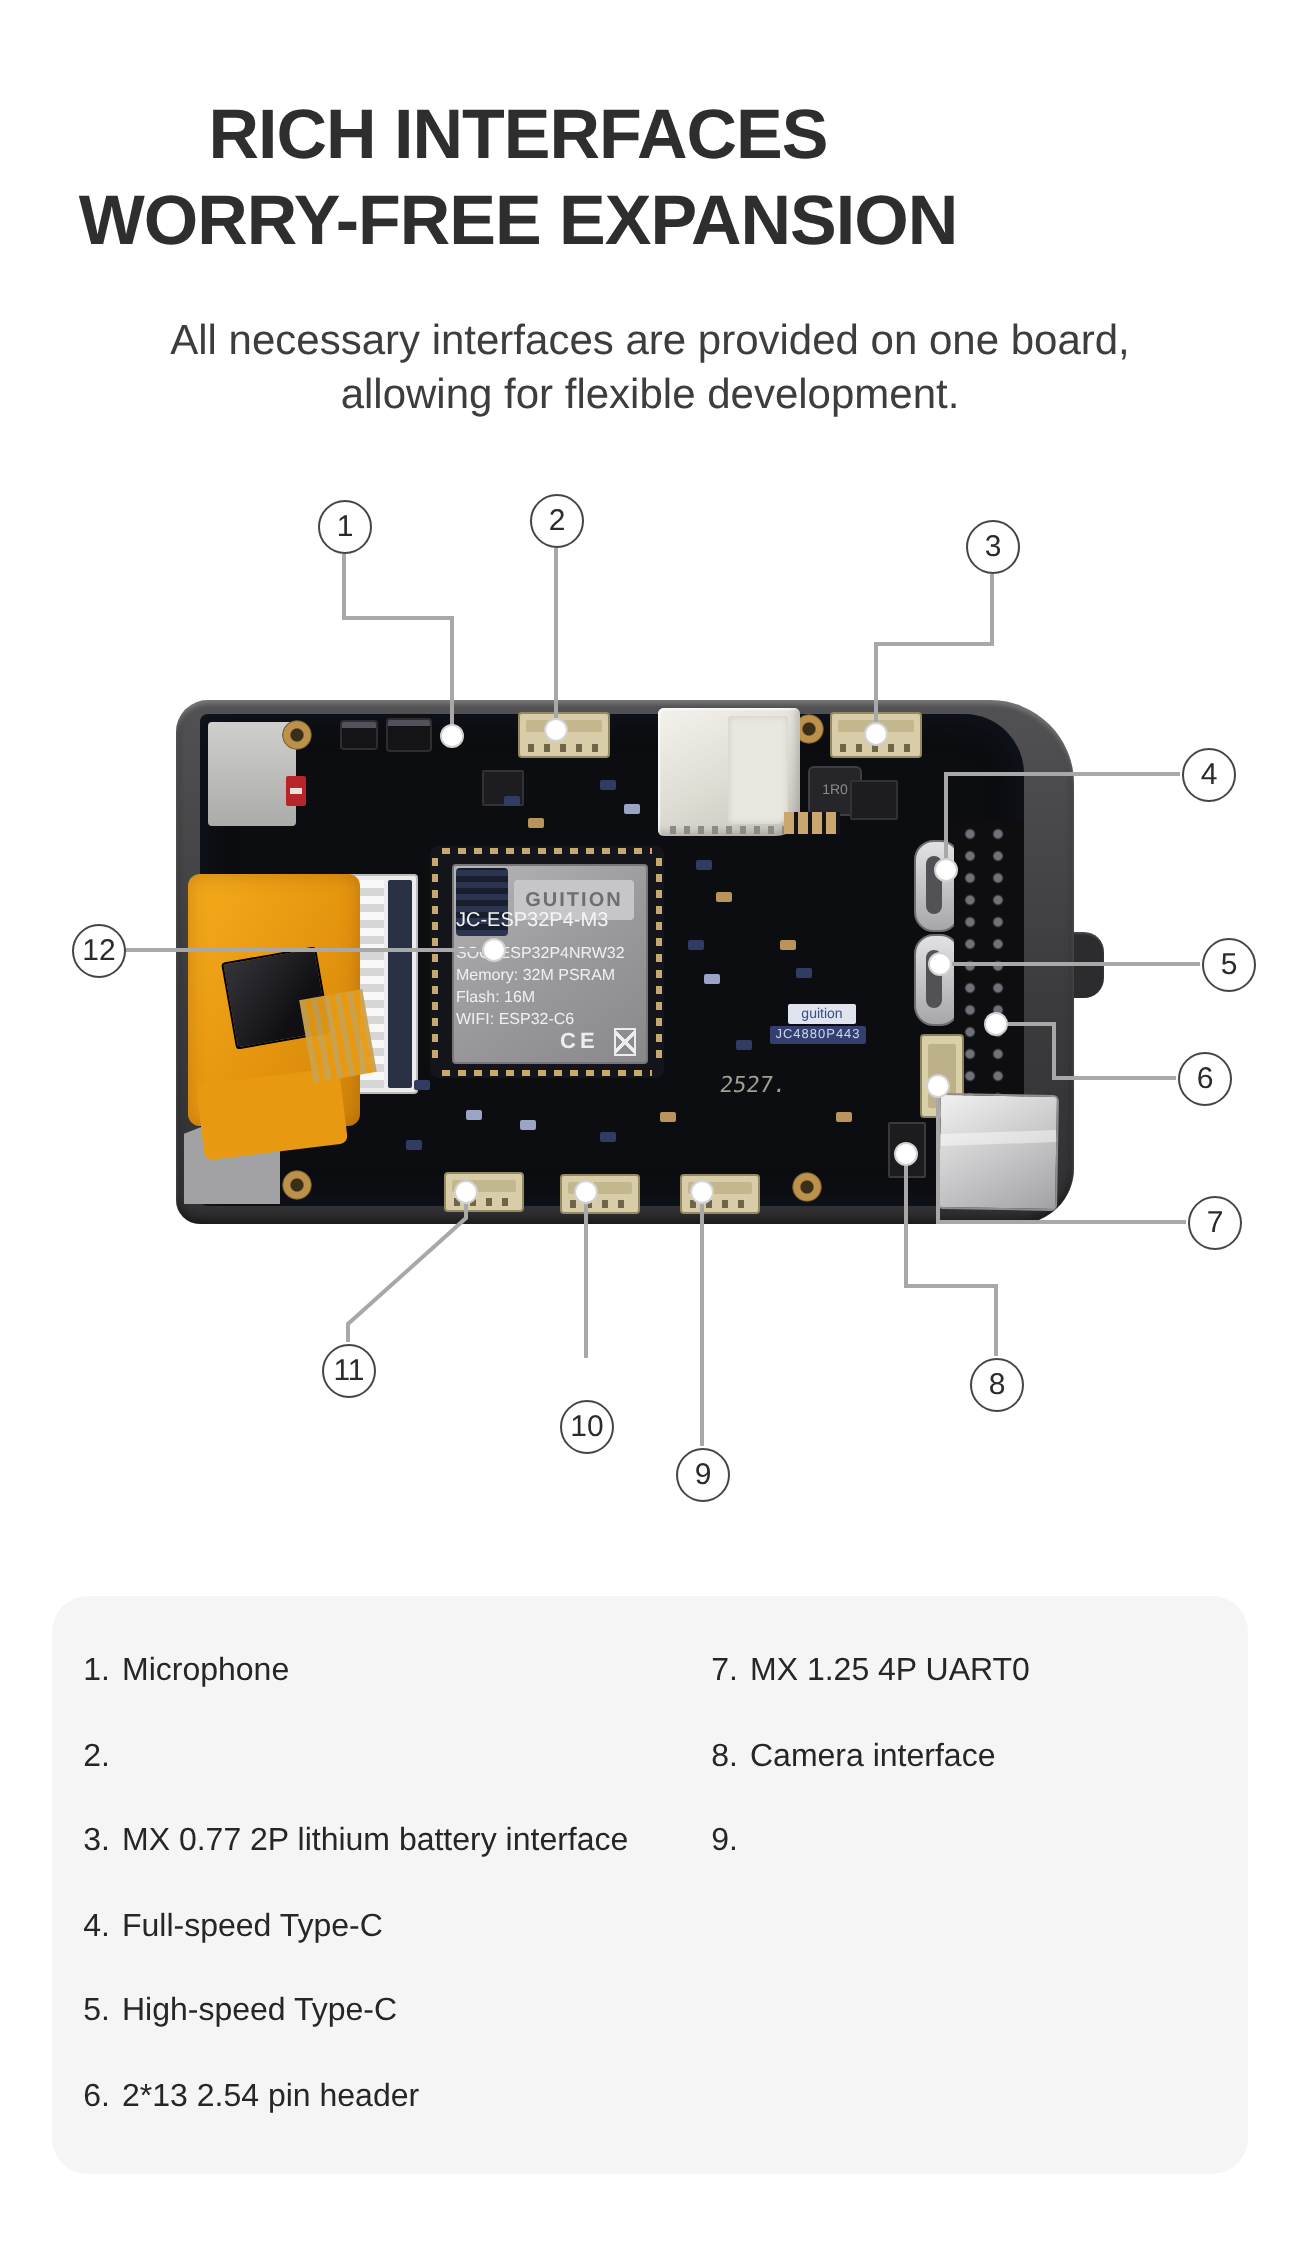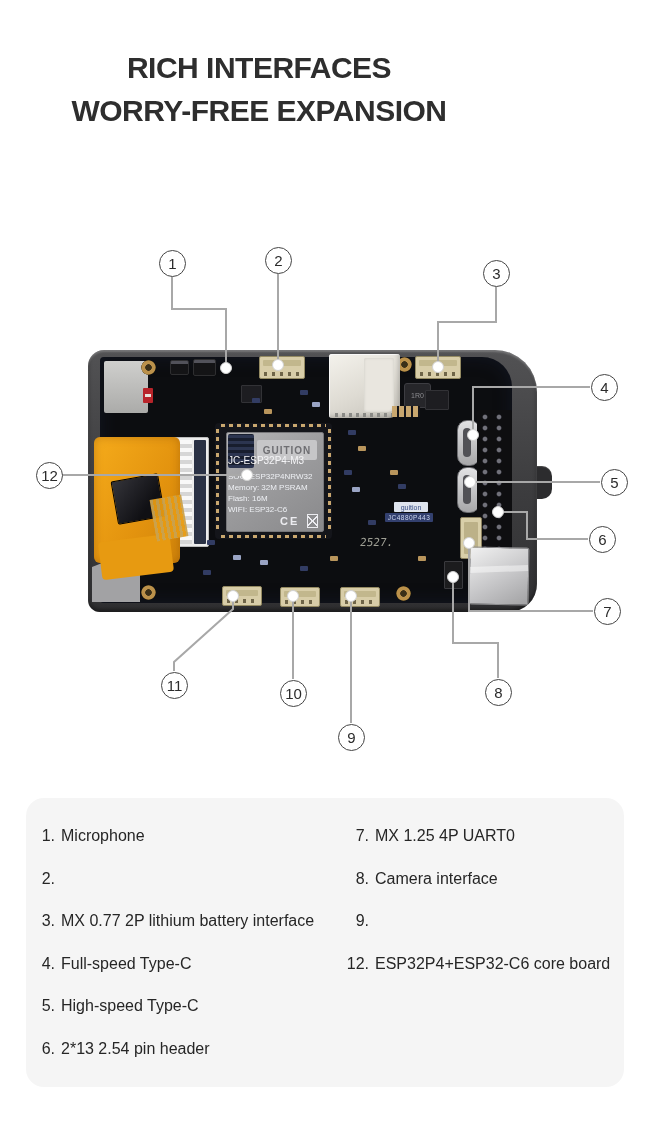--- a/index.html
+++ b/index.html
@@ -1,21 +1,21 @@
 <!DOCTYPE html>
 <html><head>
 <meta charset="utf-8">
 <style>
   html,body{margin:0;padding:0;}
   body{width:650px;height:1129px;background:#ffffff;font-family:"Liberation Sans",sans-serif;}
   #stage{position:relative;width:650px;height:1129px;overflow:hidden;background:#fff;}
 
   
   .title{position:absolute;top:46px;left:0;width:518px;text-align:center;
-         font-size:30px;line-height:43px;font-weight:700;letter-spacing:-0.5px;color:#2e2e2e;}
+         font-size:35px;line-height:43px;font-weight:700;letter-spacing:-0.5px;color:#2e2e2e;}
   .subtitle{position:absolute;top:157px;left:0;width:650px;text-align:center;
          font-size:21px;line-height:27px;font-weight:400;color:#3d3d3d;}
 
   
   .abs{position:absolute;}
   .frame{left:88px;top:350px;width:449px;height:262px;border-radius:16px 42px 28px 12px;
          background:linear-gradient(180deg,#525254 0%,#3c3c3e 55%,#303032 100%);
          box-shadow:inset 0 2px 2px rgba(255,255,255,.22), inset 0 -3px 4px rgba(0,0,0,.45);}
   .side-tab{left:508px;top:466px;width:44px;height:33px;background:#2c2c2e;border-radius:0 10px 10px 0;
          box-shadow:inset 0 1px 1px rgba(255,255,255,.15);}
@@ -128,20 +128,24 @@
 </style>
 </head>
 <body>
 
 <div id="stage">
 
   <div class="title">
     <div>RICH INTERFACES</div>
     <div>WORRY-FREE EXPANSION</div>
   </div>
+  <div class="subtitle">
+    <div>All necessary interfaces are provided on one board,</div>
+    <div>allowing for flexible development.</div>
+  </div>
 
   <div class="abs side-tab"></div>
   <div class="abs tab-hole"></div>
   <div class="abs frame"></div>
   <div class="abs pcb"></div>
   <div class="abs gray-top-left"></div>
   <div class="abs gray-bottom-left"></div>
 
   <div class="abs screw" style="left:141px;top:360px;"></div>
   <div class="abs screw" style="left:397px;top:357px;"></div>
@@ -253,21 +257,21 @@
 
   <div class="callout" style="left:159px;top:250px;">1</div>
   <div class="callout" style="left:265px;top:247px;">2</div>
   <div class="callout" style="left:483px;top:260px;">3</div>
   <div class="callout" style="left:591px;top:374px;">4</div>
   <div class="callout" style="left:601px;top:469px;">5</div>
   <div class="callout" style="left:589px;top:526px;">6</div>
   <div class="callout" style="left:594px;top:598px;">7</div>
   <div class="callout" style="left:485px;top:679px;">8</div>
   <div class="callout" style="left:338px;top:724px;">9</div>
-  <div class="callout" style="left:280px;top:680px;">10</div>
+  <div class="callout" style="left:280px;top:700px;">10</div>
   <div class="callout" style="left:161px;top:672px;">11</div>
   <div class="callout" style="left:36px;top:462px;">12</div>
 
   <div class="legend">
     <div class="legend-col left">
       <div class="legend-row">
           <span class="legend-num">1.</span>
           <span>Microphone</span>
         </div>
       <div class="legend-row">
@@ -295,20 +299,16 @@
           <span class="legend-num">7.</span>
           <span>MX 1.25 4P UART0</span>
         </div>
       <div class="legend-row">
           <span class="legend-num">8.</span>
           <span>Camera interface</span>
         </div>
       <div class="legend-row">
           <span class="legend-num">9.</span>
         </div>
-      <div class="legend-row">
-          <span class="legend-num">12.</span>
-          <span>ESP32P4+ESP32-C6 core board</span>
-        </div>
     </div>
   </div>
 
 </div>
 
 </body></html>

